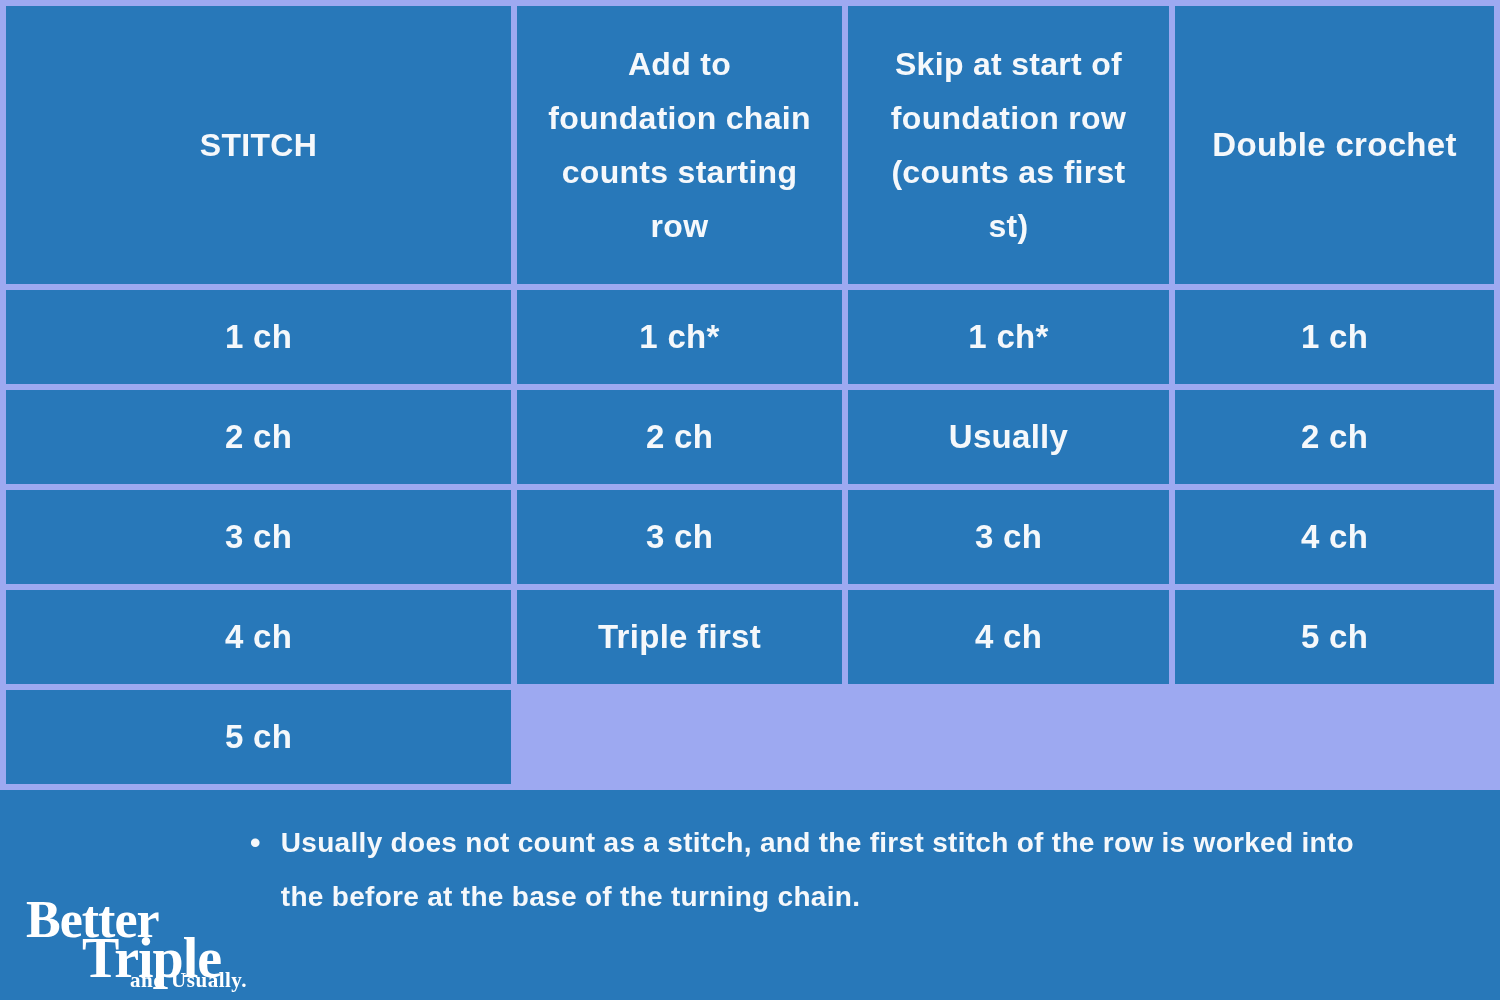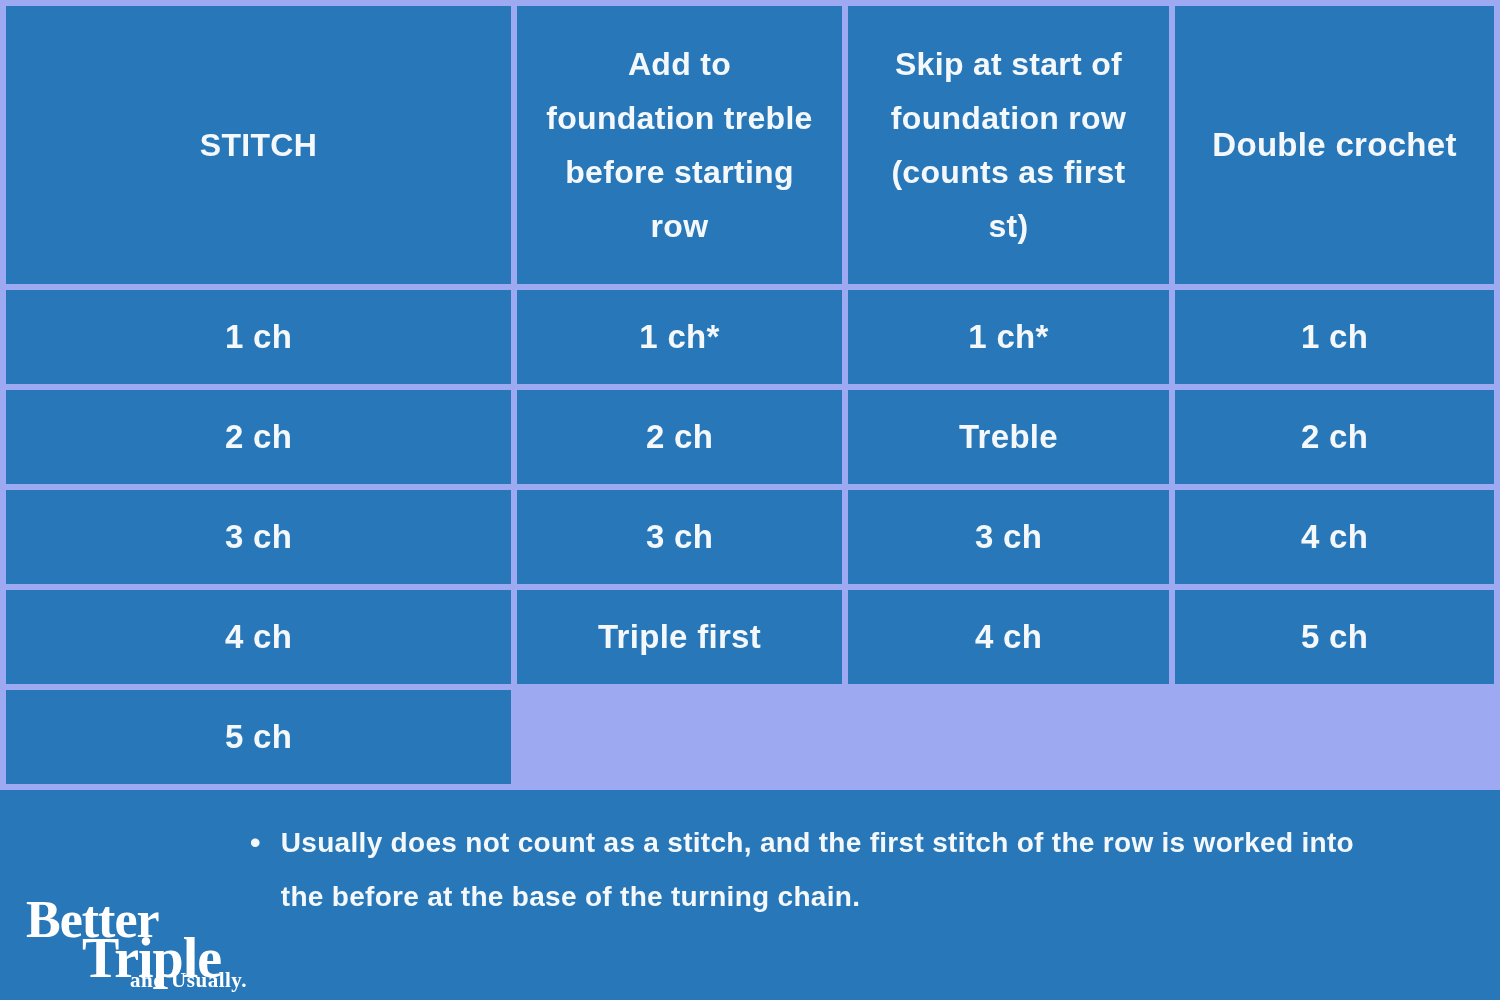--- a/index.html
+++ b/index.html
@@ -112,33 +112,33 @@
   }
 </style>
 </head>
 <body>
 
 <div class="canvas">
 
   <div class="grid-table">
 
     <div class="cell header">STITCH</div>
-    <div class="cell header">Add to foundation treble before starting row</div>
+    <div class="cell header">Add to foundation chain counts starting row</div>
     <div class="cell header">Skip at start of foundation row (counts as first st)</div>
 
     <div class="cell rowlabel">Double crochet</div>
     <div class="cell value">1 ch</div>
     <div class="cell value">1 ch*</div>
     <div class="cell value">1 ch*</div>
 
     <div class="cell value">1 ch</div>
     <div class="cell value">2 ch</div>
     <div class="cell value">2 ch</div>
 
-    <div class="cell rowlabel">Treble</div>
+    <div class="cell rowlabel">Usually</div>
     <div class="cell value">2 ch</div>
     <div class="cell value">3 ch</div>
     <div class="cell value">3 ch</div>
 
     <div class="cell value">3 ch</div>
     <div class="cell value">4 ch</div>
     <div class="cell value">4 ch</div>
 
     <div class="cell rowlabel">Triple first</div>
     <div class="cell value">4 ch</div>

